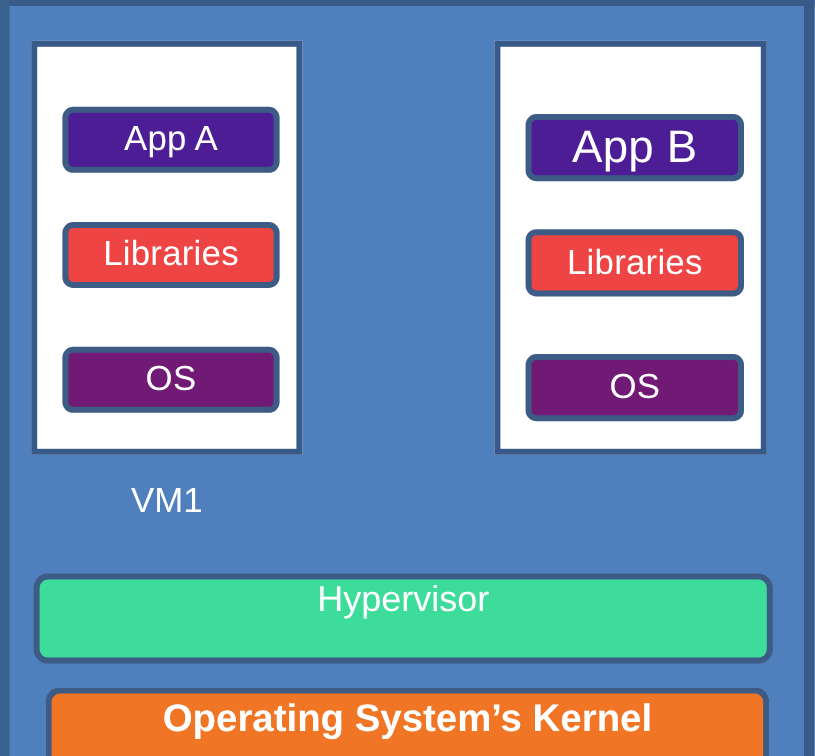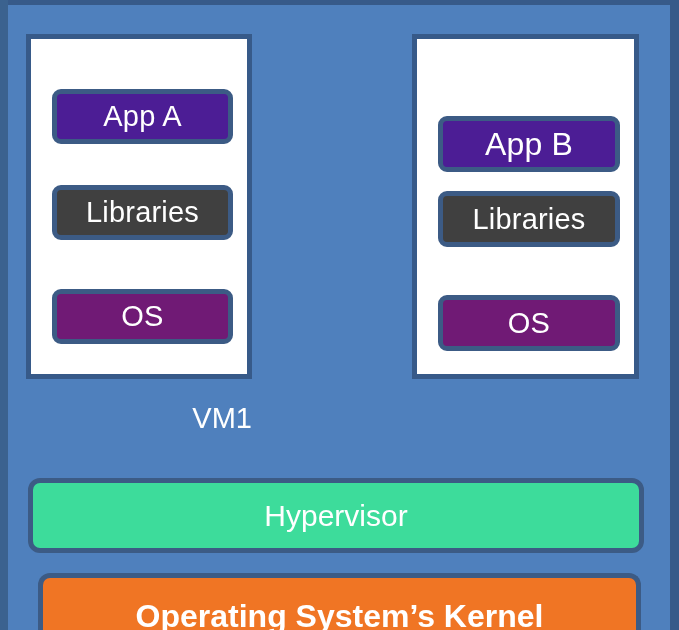--- a/index.html
+++ b/index.html
@@ -53,53 +53,53 @@
     border-radius: 9px;
     box-sizing: border-box;
     color: #ffffff;
     display: flex;
     align-items: center;
     justify-content: center;
     white-space: nowrap;
     letter-spacing: 0.2px;
   }
   .chip-app { background: #4c1d95; }
-  .chip-lib { background: #404040; }
+  .chip-lib { background: #ef4444; }
   .chip-os  { background: #701a75; }
 
   
   #vm1-app  { left: 52px;  top: 89px;  width: 181px; height: 55px;  font-size: 29px; }
   #vm1-lib  { left: 52px;  top: 185px; width: 181px; height: 55px;  font-size: 29px; }
   #vm1-os   { left: 52px;  top: 289px; width: 181px; height: 55px;  font-size: 29px; }
 
   
-  #vm2-app  { left: 438px; top: 95px;  width: 182px; height: 56px;  font-size: 32px; margin-top: 21px; }
+  #vm2-app  { left: 438px; top: 95px;  width: 182px; height: 56px;  font-size: 38px; }
   #vm2-lib  { left: 438px; top: 191px; width: 182px; height: 56px;  font-size: 29px; }
   #vm2-os   { left: 438px; top: 295px; width: 182px; height: 56px;  font-size: 29px; }
 
   
   .vm-label {
     position: absolute;
     color: #ffffff;
     font-size: 29px;
-    text-align: right;
+    text-align: center;
     white-space: nowrap;
   }
   #vm1-label { left: 26px; top: 402px; width: 226px; }
   #vm2-label { left: 412px; top: 402px; width: 227px; }
 
   
   .bar {
     position: absolute;
     border: 5px solid #3c5b85;
     border-radius: 12px;
     box-sizing: border-box;
     color: #ffffff;
     display: flex;
-    align-items: center;
+    align-items: flex-start;
     justify-content: center;
     white-space: nowrap;
   }
   #hypervisor-bar {
     left: 28px; top: 478px;
     width: 616px; height: 75px;
     background: #3ddc9b;
     font-size: 30px;
   }
   #kernel-bar {

